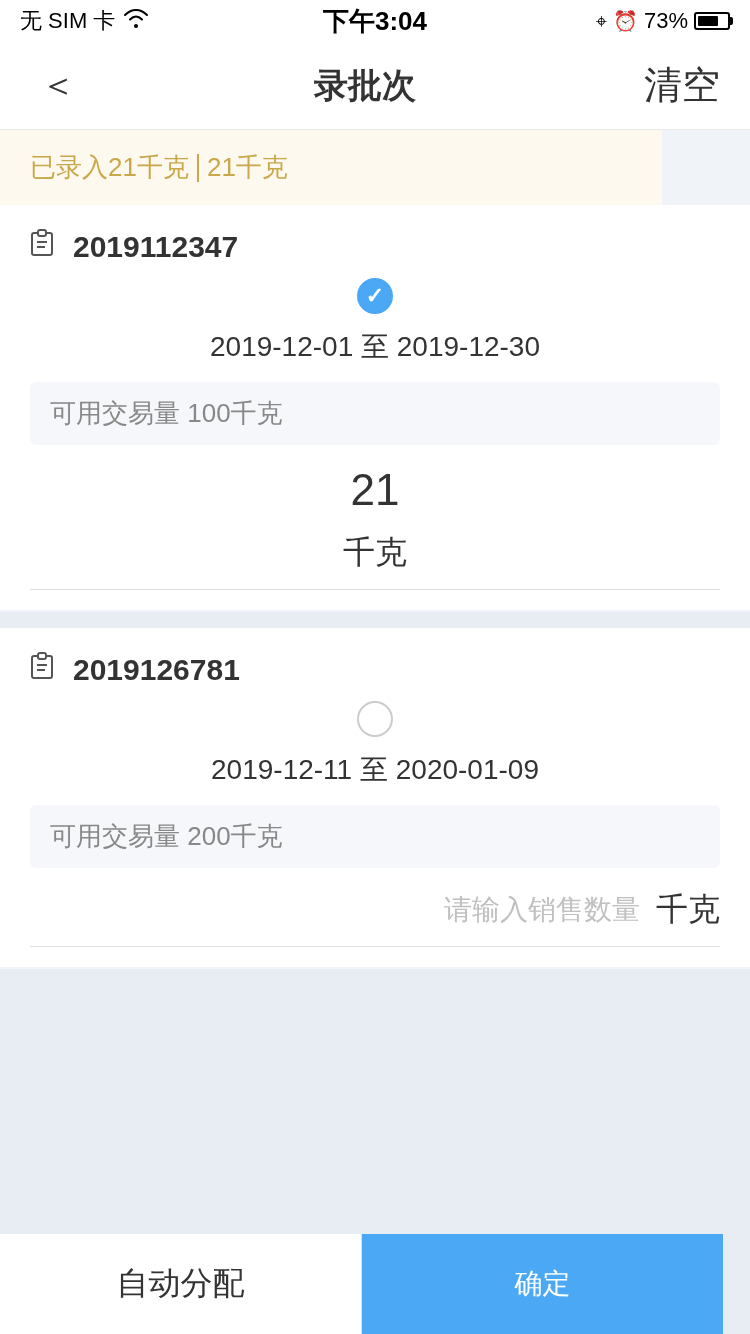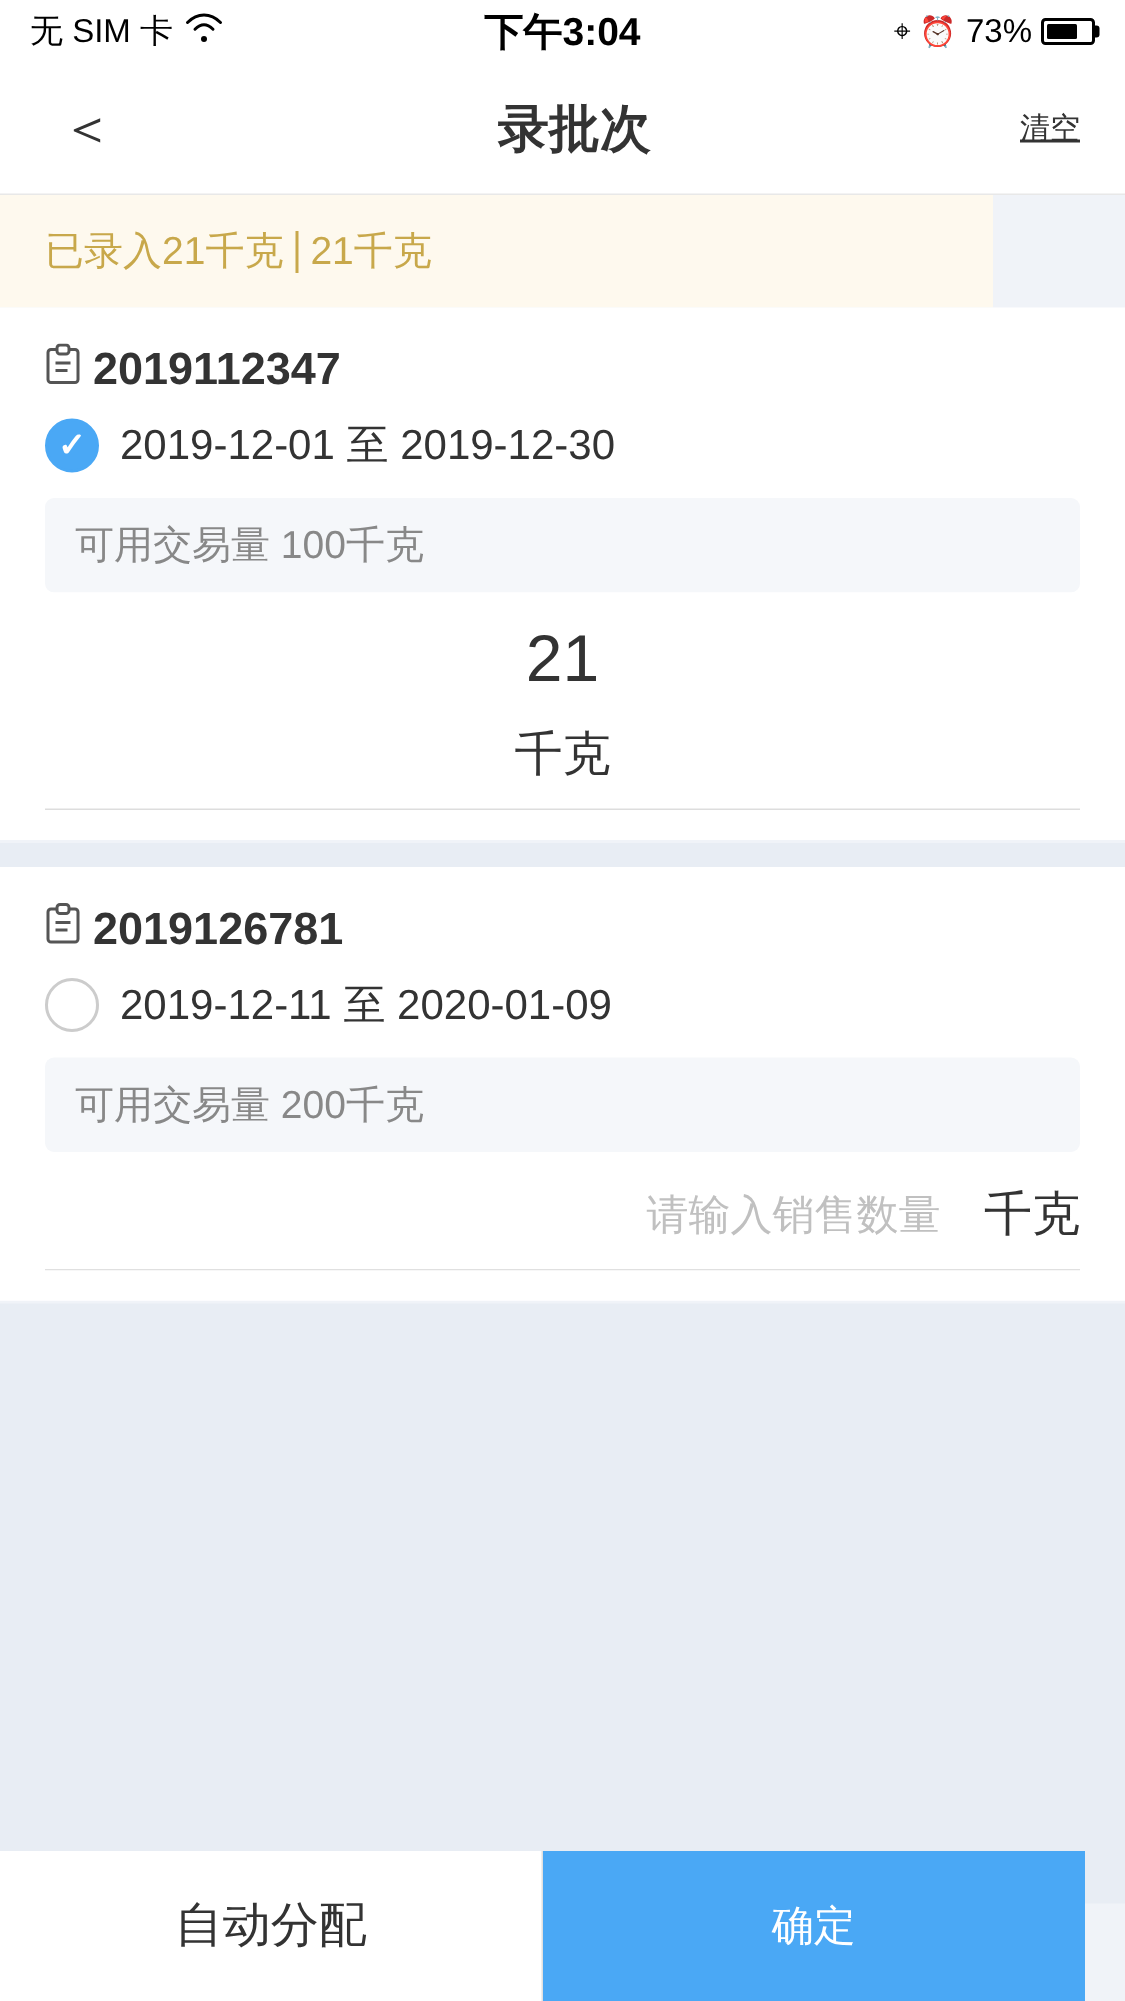--- a/index.html
+++ b/index.html
@@ -89,24 +89,23 @@
       color: #333;
       cursor: pointer;
       padding: 10px;
     }
     .nav-title {
       font-size: 34px;
       font-weight: 600;
       color: #333;
     }
     .nav-clear {
-      font-size: 20px;
-      color: #333;
-      cursor: pointer;
-      text-decoration: underline;
+      font-size: 38px;
+      color: #333;
+      cursor: pointer;
     }
 
     
     .summary-bar {
       width: 662px;
       background: #fef9ee;
       padding: 20px 30px;
       display: flex;
       align-items: center;
       gap: 8px;
@@ -129,37 +128,38 @@
     .batch-card {
       background: #fff;
       margin-bottom: 2px;
     }
     .batch-card-inner {
       padding: 24px 30px 0 30px;
     }
     .batch-header {
       display: flex;
       align-items: flex-end;
-      gap: 4px;
+      gap: 15px;
       margin-bottom: 14px;
     }
     .batch-icon {
       font-size: 28px;
       color: #555;
     }
     .batch-id {
       font-size: 30px;
       font-weight: 600;
       color: #333;
     }
     .batch-date-row {
       display: flex;
       align-items: center;
       gap: 14px;
       margin-bottom: 16px;
+      flex-direction: column;
     }
     .radio-btn {
       width: 36px;
       height: 36px;
       border-radius: 50%;
       border: 2px solid #ccc;
       background: #fff;
       display: flex;
       align-items: center;
       justify-content: center;
@@ -321,21 +321,21 @@
         <span class="batch-id">2019126781</span>
       </div>
       <div class="batch-date-row">
         <div class="radio-btn"></div>
         <span class="batch-date">2019-12-11 至 2020-01-09</span>
       </div>
       <div class="batch-availability">可用交易量 200千克</div>
     </div>
 
     <div style="padding: 20px 30px 0 30px; background:#fff;">
-      <div style="display:flex; align-items:center; justify-content:flex-start; gap:29px; border-bottom:1px solid #e0e0e0; padding-bottom:14px;">
+      <div style="display:flex; align-items:center; justify-content:flex-start; gap:16px; border-bottom:1px solid #e0e0e0; padding-bottom:14px;">
         <span style="font-size:28px; color:#c0c0c0; flex:1; text-align:right;">请输入销售数量</span>
         <span style="font-size:32px; color:#333;">千克</span>
       </div>
     </div>
     <div style="height:20px; background:#fff;"></div>
   </div>
 
   <div class="empty-area"></div>
 
 </div>

